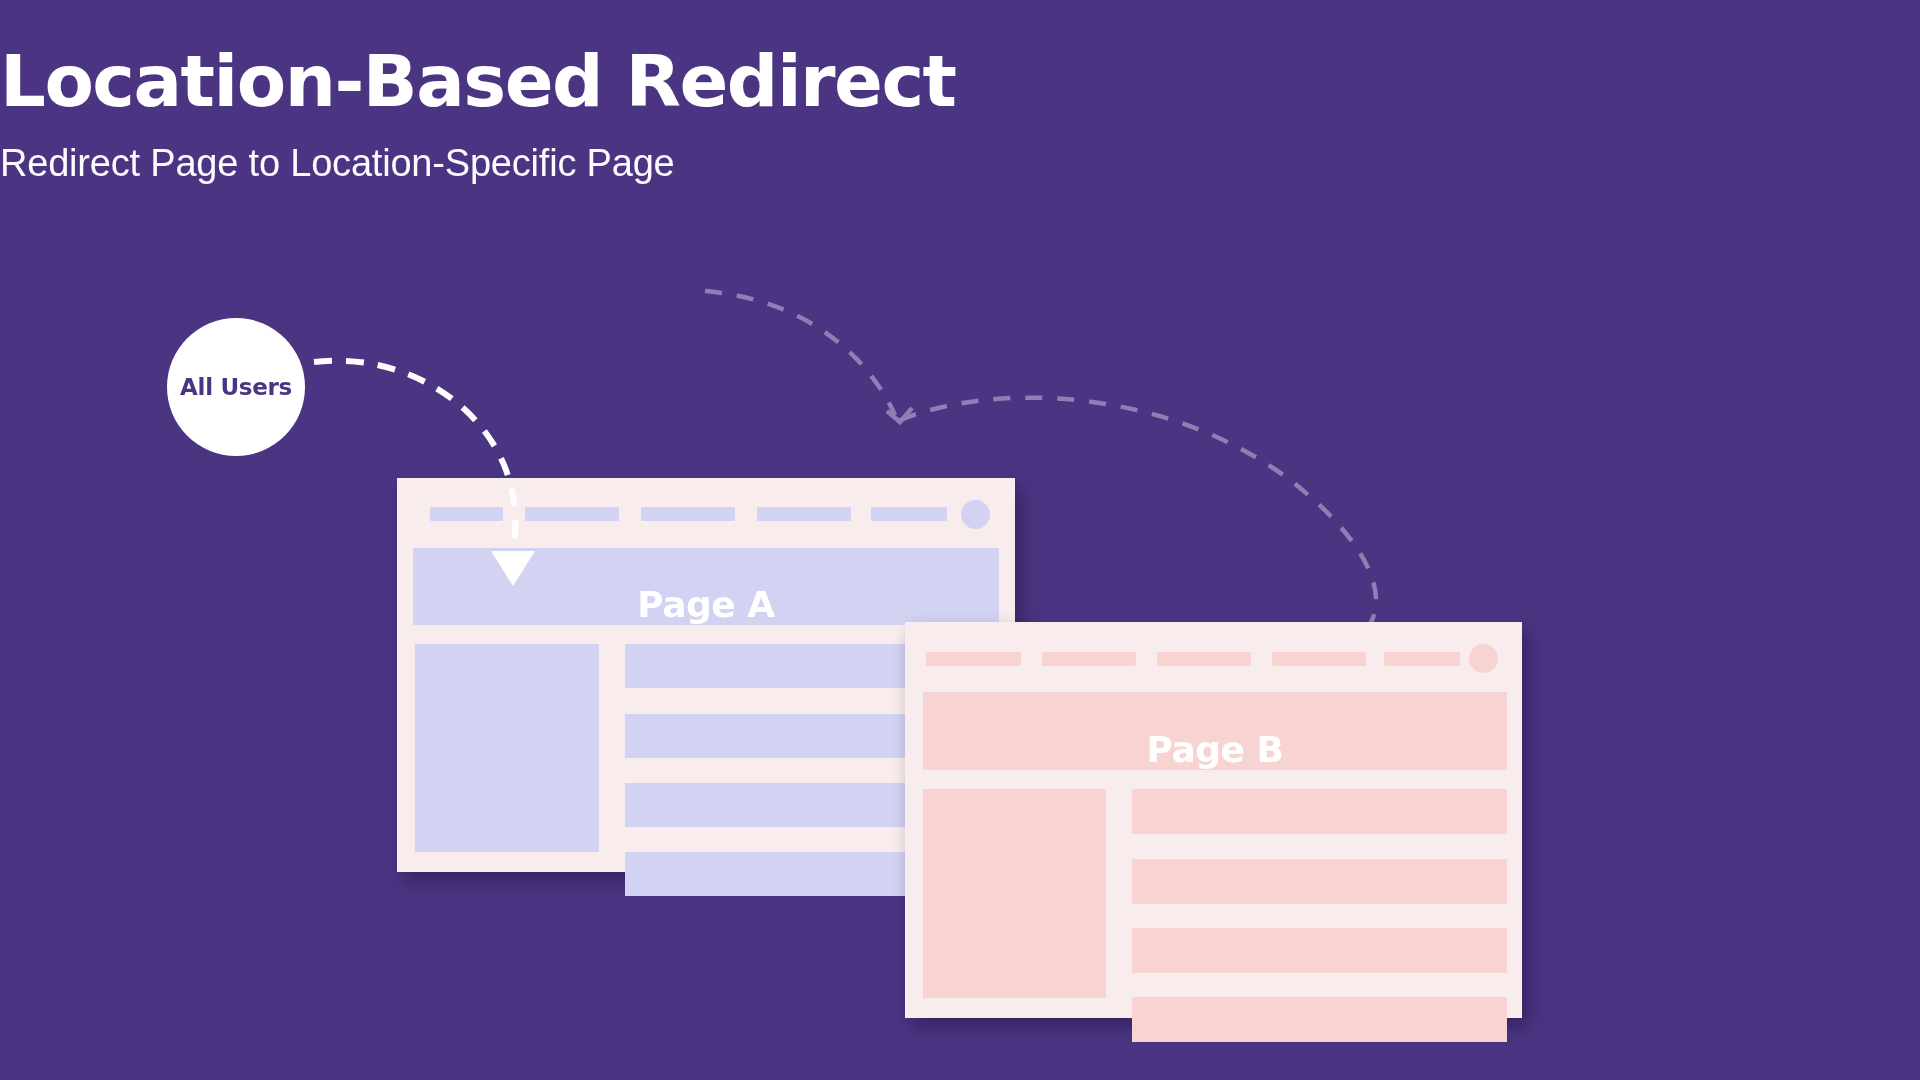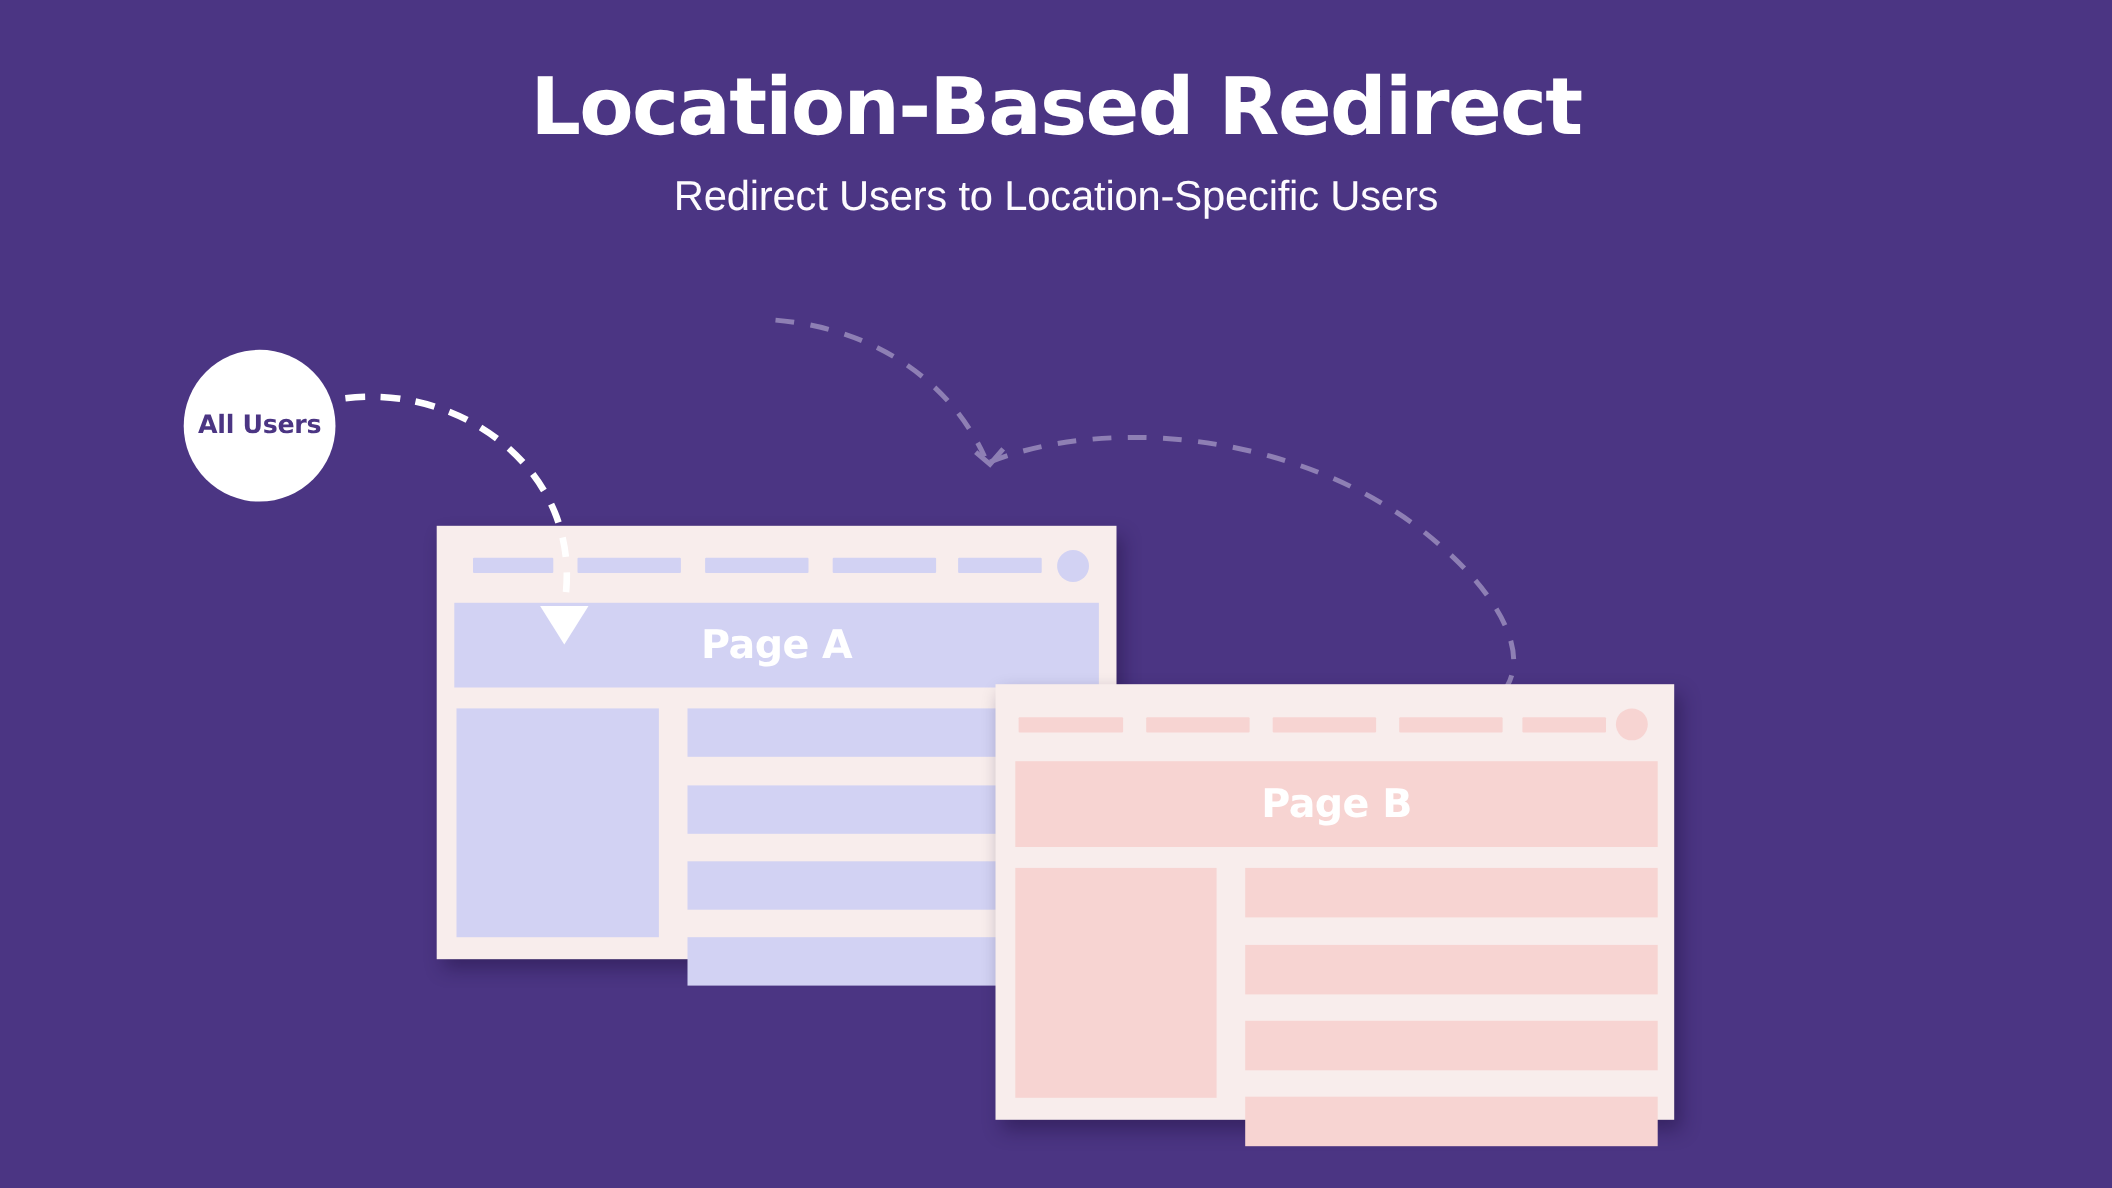--- a/index.html
+++ b/index.html
@@ -10,22 +10,21 @@
     font-family:"Liberation Sans", sans-serif;
   }
   body { background:#4B3583; position:relative; }
 
   .stage { position:absolute; inset:0; }
 
   
   .header {
     position:absolute;
     top:0; left:0; right:0;
-    text-align:center;
-    padding-top:60px;
+    padding-top:44px;
   }
   .title {
     font-size:72px;
     font-weight:bold;
     color:#FFFFFF;
     letter-spacing:-1.5px;
     line-height:1.05;
     font-family:"DejaVu Sans", sans-serif;
   }
   .subtitle {
@@ -78,21 +77,21 @@
     display:flex;
     align-items:center;
   }
   .nav-pill { height:14px; border-radius:1px; }
   .nav-gap  { flex:0 0 auto; }
   .nav-avatar { border-radius:50%; }
 
   .hero {
     position:absolute;
     display:flex;
-    align-items:center;
+    align-items:flex-end;
     justify-content:center;
   }
   .hero-label {
     font-size:36px;
     font-weight:bold;
     color:#FFFFFF;
     font-family:"DejaVu Sans", sans-serif;
     letter-spacing:-0.5px;
   }
 
@@ -115,21 +114,21 @@
   .page-b .sidebar-block,
   .page-b .content-bar { background:#F7D4D2; }
 </style>
 </head>
 <body>
 
 <div class="stage">
 
   <div class="header">
     <div class="title">Location-Based Redirect</div>
-    <div class="subtitle">Redirect Users to Location-Specific Users</div>
+    <div class="subtitle">Redirect Page to Location-Specific Page</div>
   </div>
 
   <svg class="arrows behind" width="1920" height="1080" viewBox="0 0 1920 1080">
     <path d="M 705 291 C 810 300 870 360 895 415" fill="none" stroke="#8E7FB4" stroke-width="4.5" stroke-dasharray="17 15" stroke-linecap="butt"></path>
     <path d="M 900 420 C 1000 380 1170 390 1290 480 C 1360 534 1390 590 1370 624" fill="none" stroke="#8E7FB4" stroke-width="4.5" stroke-dasharray="17 15" stroke-linecap="butt"></path>
     <path d="M 887 411 L 900 422 L 912 408" fill="none" stroke="#8E7FB4" stroke-width="4.5" stroke-linecap="butt" stroke-linejoin="miter"></path>
   </svg>
 
   <div class="users-bubble">
     <span class="users-bubble-label">All Users</span>

